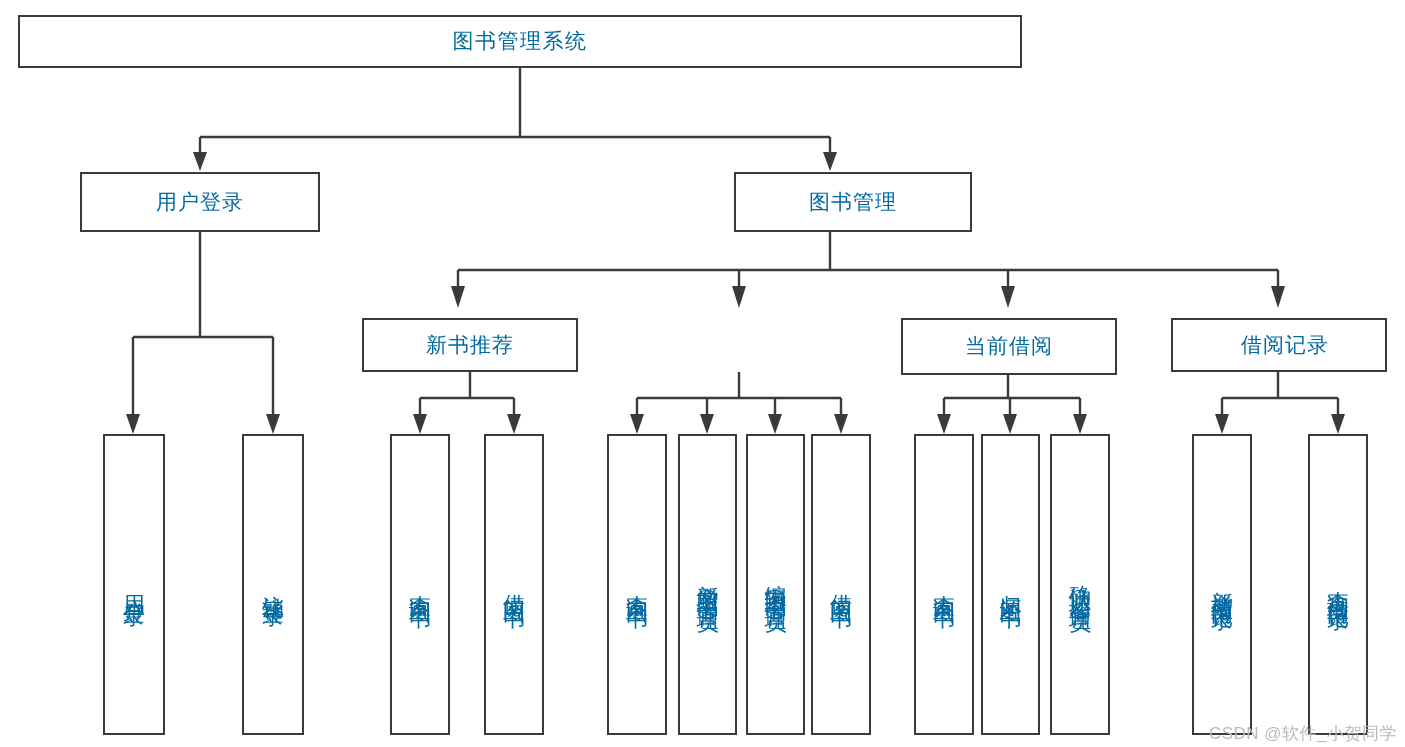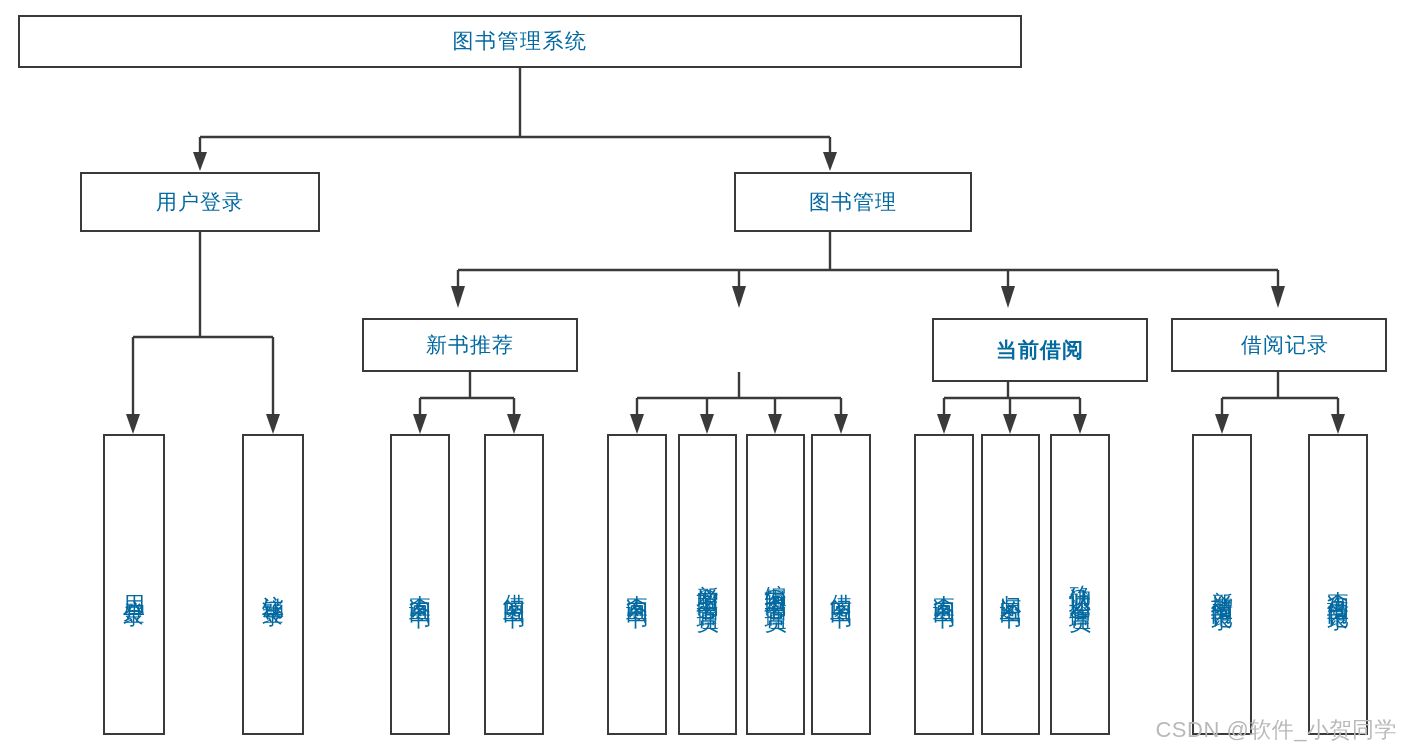--- a/index.html
+++ b/index.html
@@ -60,21 +60,21 @@
   svg#wires path, svg#wires line{
     stroke:#3a3a3a;
     stroke-width:2.4;
     fill:none;
   }
   svg#wires polygon{ fill:#3a3a3a; }
   .watermark{
     position:absolute;
     right:8px;
     bottom:2px;
-    font-size:22px;
+    font-size:17px;
     color:#b9b9b9;
     letter-spacing:0.5px;
     white-space:nowrap;
     user-select:none;
   }
 </style>
 </head>
 <body>
 
 <div id="canvas">
@@ -148,21 +148,21 @@
   <div class="node h" style="left:80px; top:172px; width:240px; height:60px;">
     <span class="lbl">用户登录</span>
   </div>
   <div class="node h" style="left:710px; top:172px; width:238px; height:60px;margin-left:24px;">
     <span class="lbl">图书管理</span>
   </div>
 
   <div class="node h" style="left:362px; top:318px; width:216px; height:54px;">
     <span class="lbl">新书推荐</span>
   </div>
-  <div class="node h" style="left:932px; top:318px; width:216px; height:64px;font-weight:bold;">
+  <div class="node h" style="left:901px; top:318px; width:216px; height:57px;">
     <span class="lbl">当前借阅</span>
   </div>
   <div class="node h" style="left:1171px; top:318px; width:216px; height:54px;padding-left:12px;">
     <span class="lbl">借阅记录</span>
   </div>
 
   <div class="node v" style="left:103px; top:434px; width:62px; height:301px;">
     <span class="lbl">用户登录</span>
   </div>
   <div class="node v" style="left:242px; top:434px; width:62px; height:301px;">

